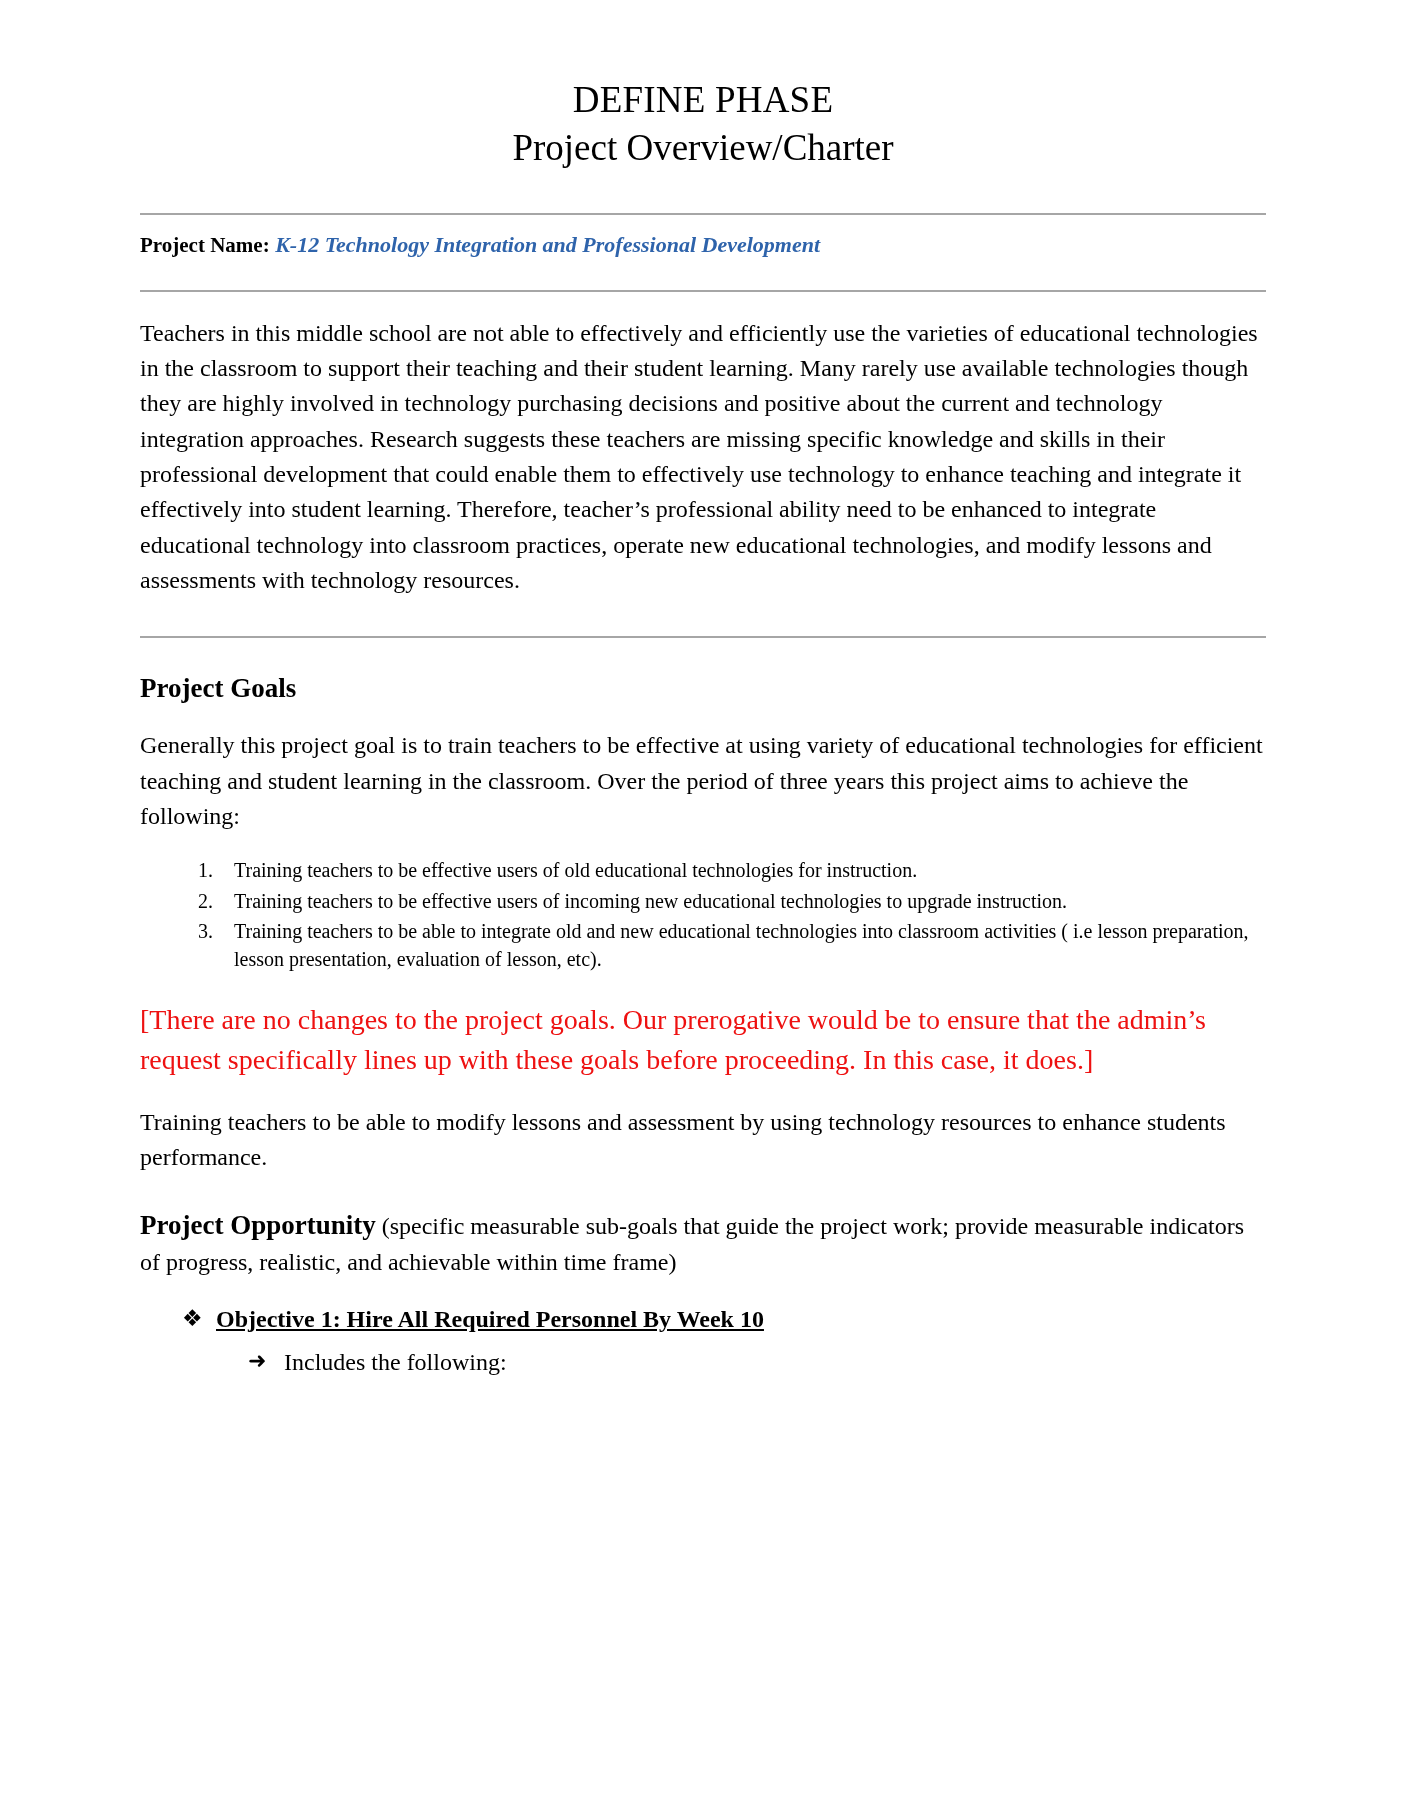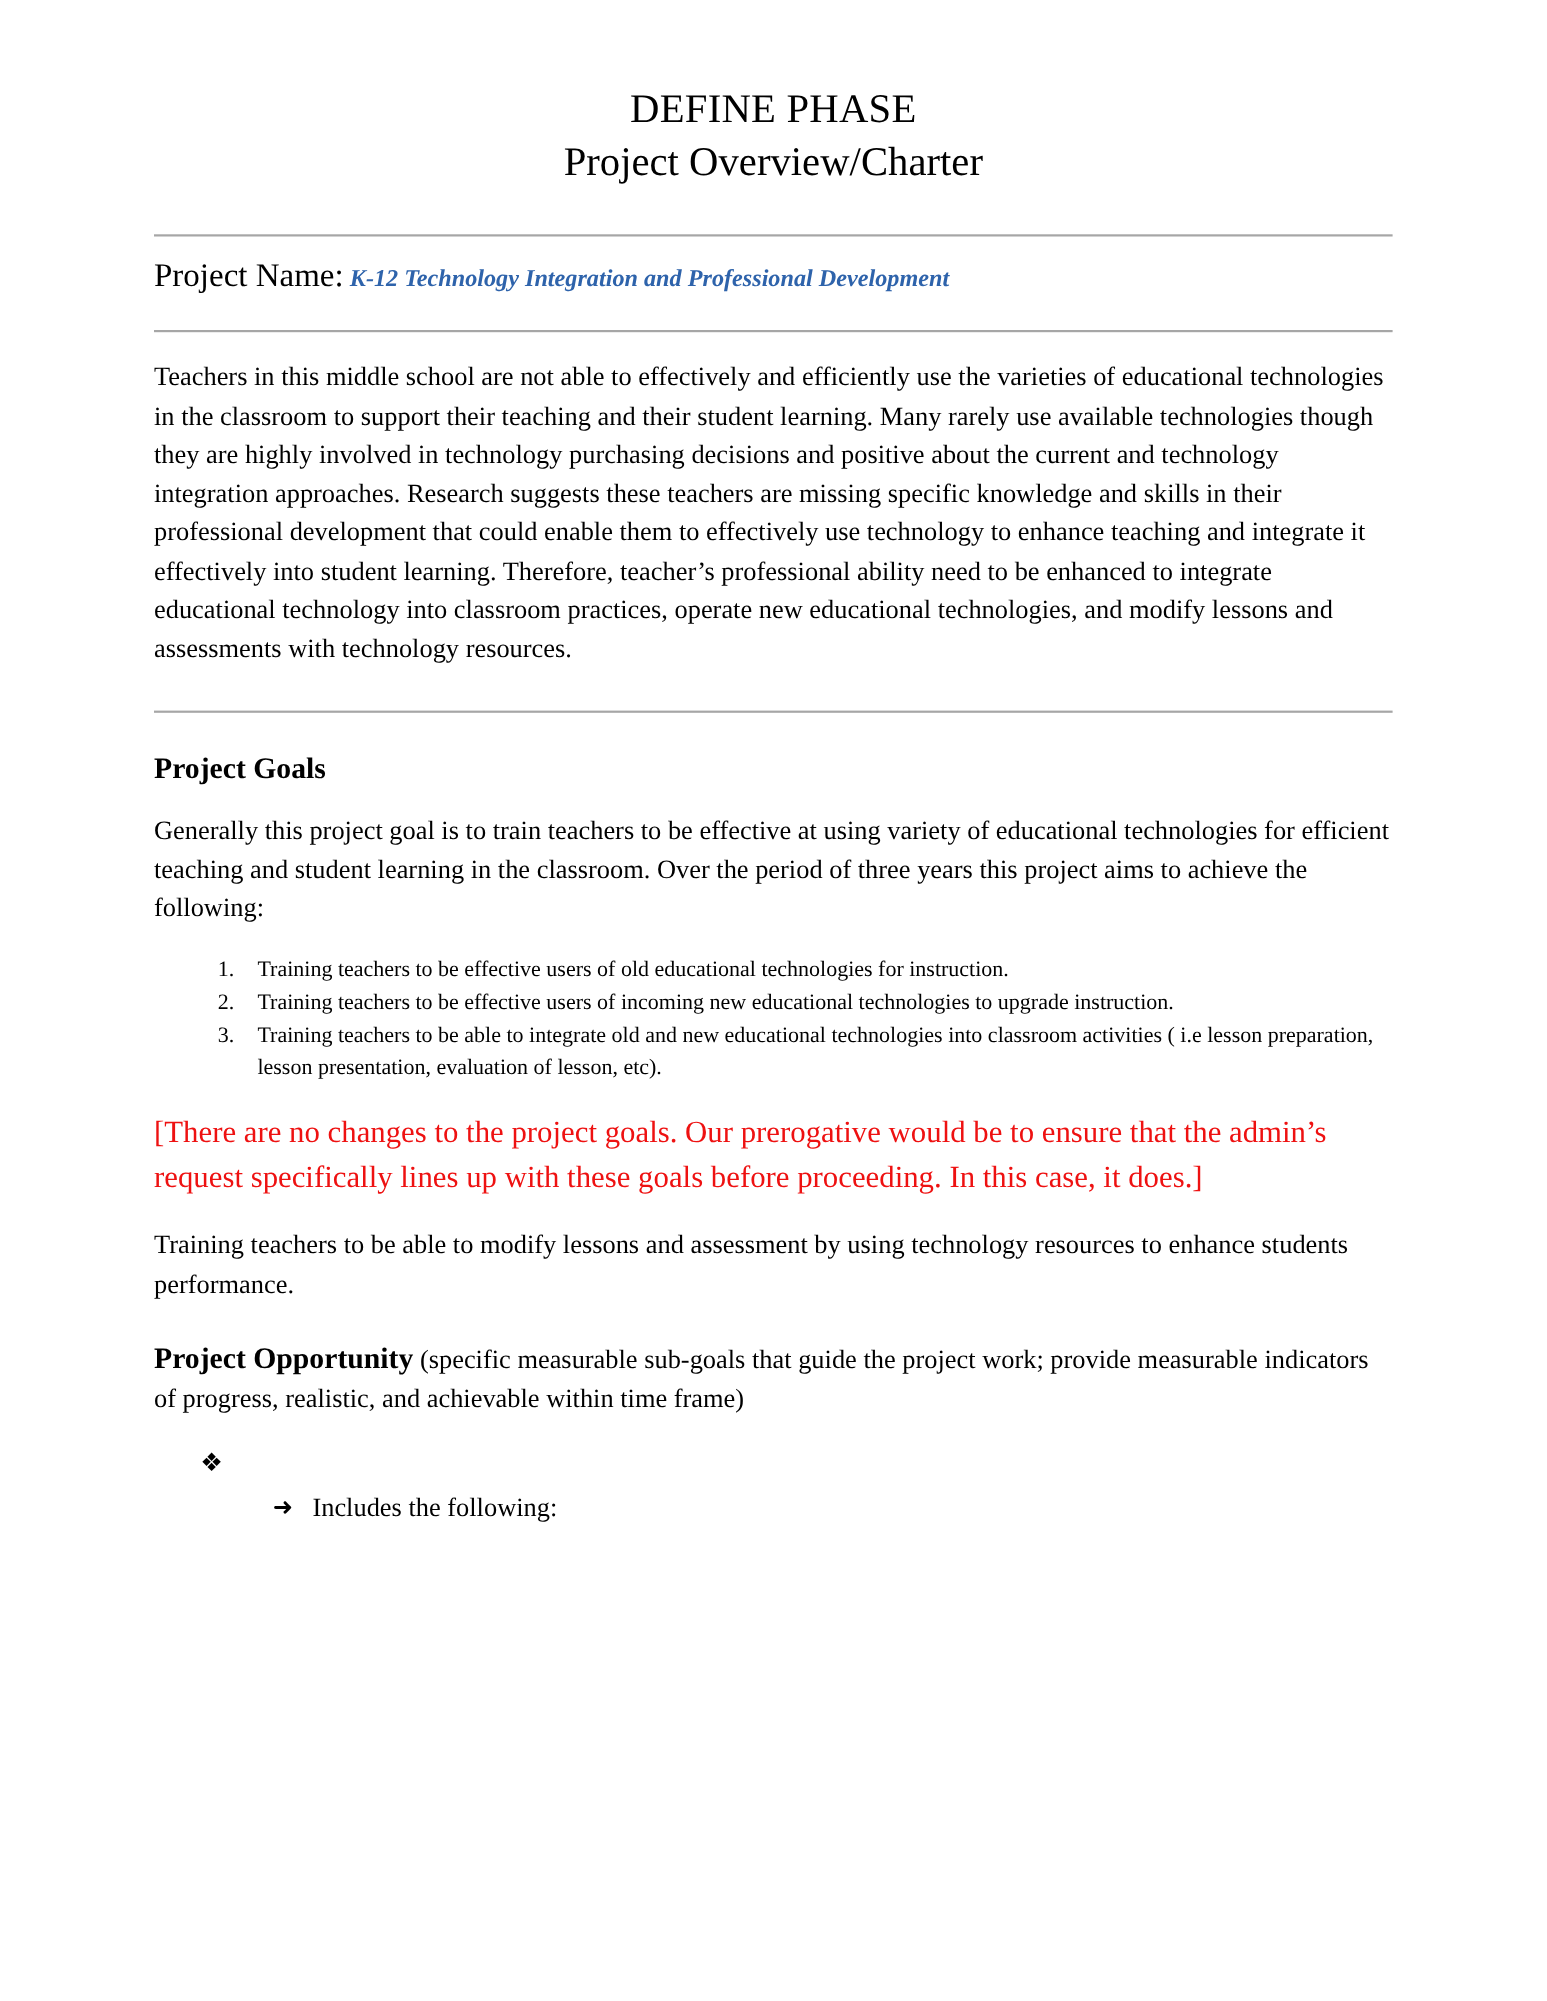--- a/index.html
+++ b/index.html
@@ -52,22 +52,22 @@
   .rule-2 { margin-top: 30px; }
   .rule-3 { margin-top: 38px; }
 
   
   .project-name-line {
     margin-top: 16px;
     font-size: 22px;
     line-height: 1.3;
   }
   .pn-label {
-    font-weight: normal;
-    font-size: 30px;
+    font-weight: bold;
+    font-size: 21px;
   }
   .pn-value {
     color: #2e63ab;
     font-style: italic;
     font-weight: bold;
     font-size: 22px;
   }
 
   
   .update-note {
@@ -203,20 +203,21 @@
   <p class="red-para">[There are no changes to the project goals. Our prerogative would be to ensure that the admin’s request specifically lines up with these goals before proceeding. In this case, it does.]</p>
 
   <p class="body-para">Training teachers to be able to modify lessons and assessment by using technology resources to enhance students performance.</p>
 
   <div class="objectives-block">
     <span class="obj-heading-inline">Project Opportunity</span><span class="obj-heading-note"> (specific measurable sub-goals that guide the project work; provide measurable indicators of progress, realistic, and achievable within time frame)</span>
   </div>
 
   <div class="bullet-row">
     <span class="bullet-glyph">❖</span>
+    <span class="bullet-text-bold">Objective 1: Hire All Required Personnel By Week 10</span>
   </div>
 
   <div class="subbullet-row">
     <span class="subbullet-glyph">➜</span>
     <span class="subbullet-text">Includes the following:</span>
   </div>
 
 </div>
 
 </body></html>

